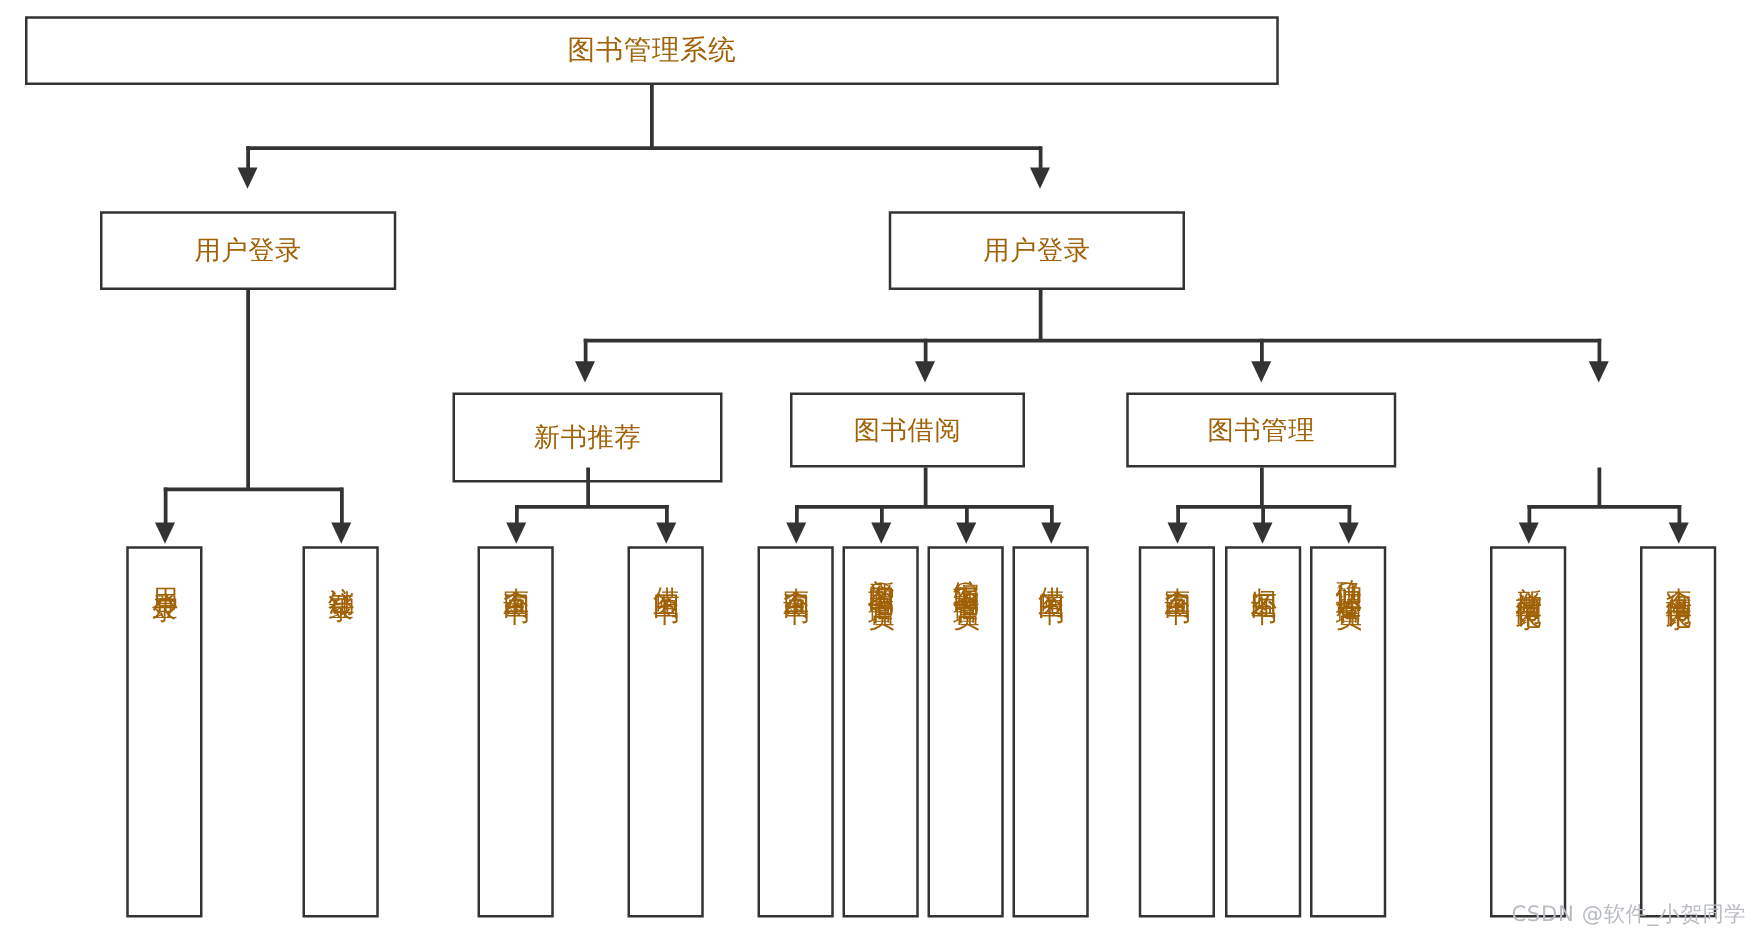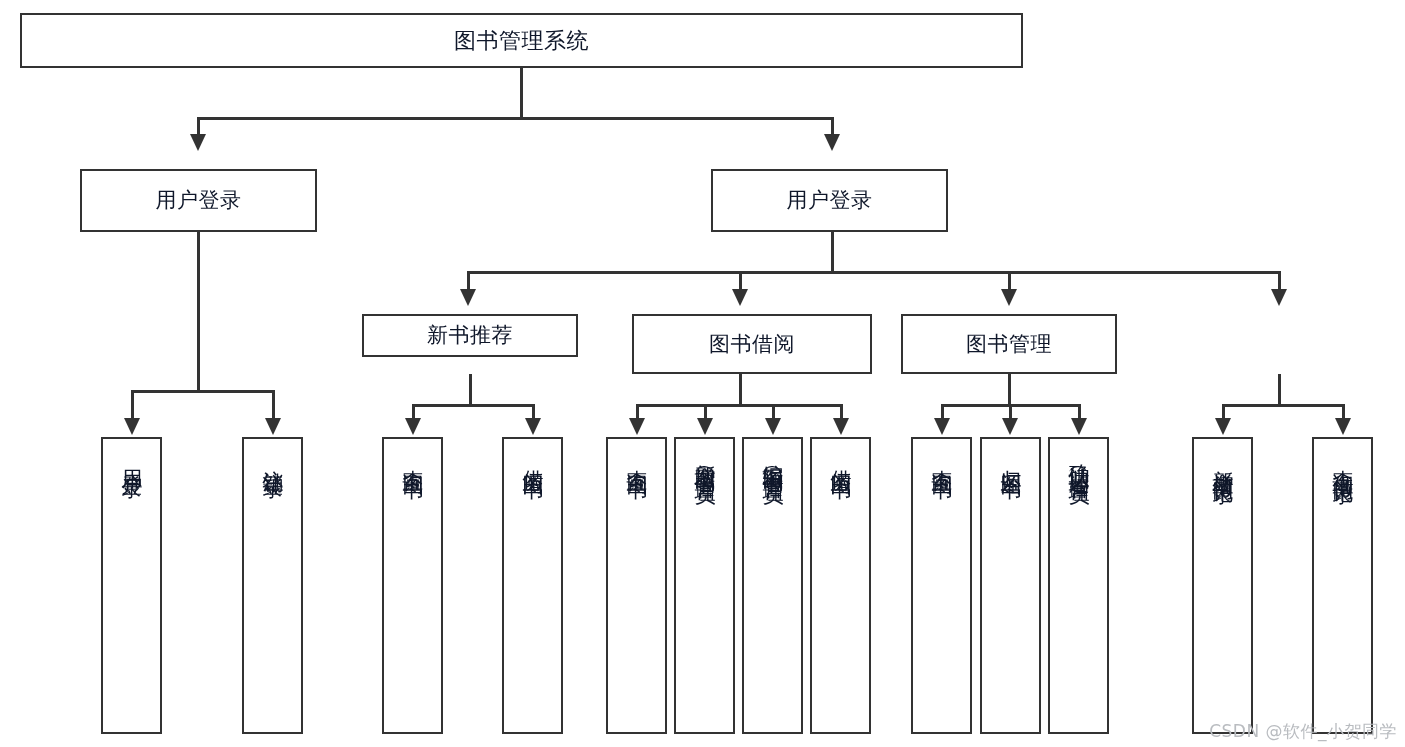--- a/index.html
+++ b/index.html
@@ -19,21 +19,21 @@
     overflow: hidden;
   }
   .node {
     position: absolute;
     box-sizing: border-box;
     background: #ffffff;
     border: 2.5px solid #333333;
     display: flex;
     align-items: center;
     justify-content: center;
-    color: #0f172a;
+    color: #a16207;
   }
   .node-label {
     display: block;
     text-align: center;
     line-height: 1.18;
     letter-spacing: 0.5px;
   }
   
   .node.horiz .node-label {
     font-size: 21px;
@@ -117,24 +117,24 @@
   <div class="conn h" style="left:467px; top:271px; width:814px;"></div>
   <div class="conn v" style="left:467px; top:271px; height:20px;"></div>
   <div class="conn v" style="left:739px; top:271px; height:20px;"></div>
   <div class="conn v" style="left:1008px; top:271px; height:20px;"></div>
   <div class="conn v" style="left:1278px; top:271px; height:20px;"></div>
   <div class="arrow" style="left:460px; top:289px;"></div>
   <div class="arrow" style="left:732px; top:289px;"></div>
   <div class="arrow" style="left:1001px; top:289px;"></div>
   <div class="arrow" style="left:1271px; top:289px;"></div>
 
-  <div class="node horiz" style="left:362px; top:314px; width:216px; height:43px;">
+  <div class="node horiz" style="left:362px; top:314px; width:216px; height:72px;">
     <span class="node-label">新书推荐</span>
   </div>
-  <div class="node horiz" style="left:632px; top:314px; width:240px; height:60px;">
+  <div class="node horiz" style="left:632px; top:314px; width:188px; height:60px;">
     <span class="node-label">图书借阅</span>
   </div>
   <div class="node horiz" style="left:901px; top:314px; width:216px; height:60px;">
     <span class="node-label">图书管理</span>
   </div>
 
   <div class="conn v" style="left:469px; top:374px; height:32px;"></div>
   <div class="conn h" style="left:412px; top:404px; width:123px;"></div>
   <div class="conn v" style="left:412px; top:404px; height:16px;"></div>
   <div class="conn v" style="left:532px; top:404px; height:16px;"></div>

